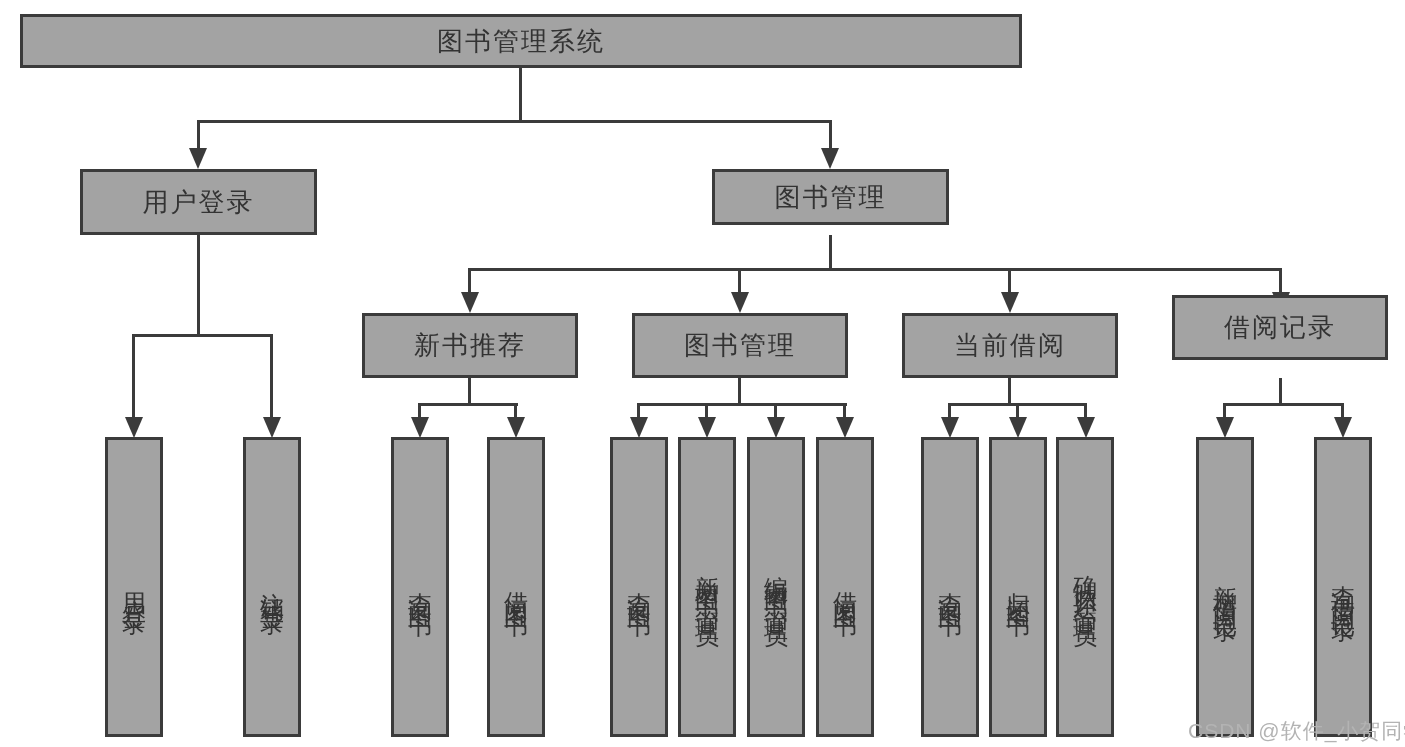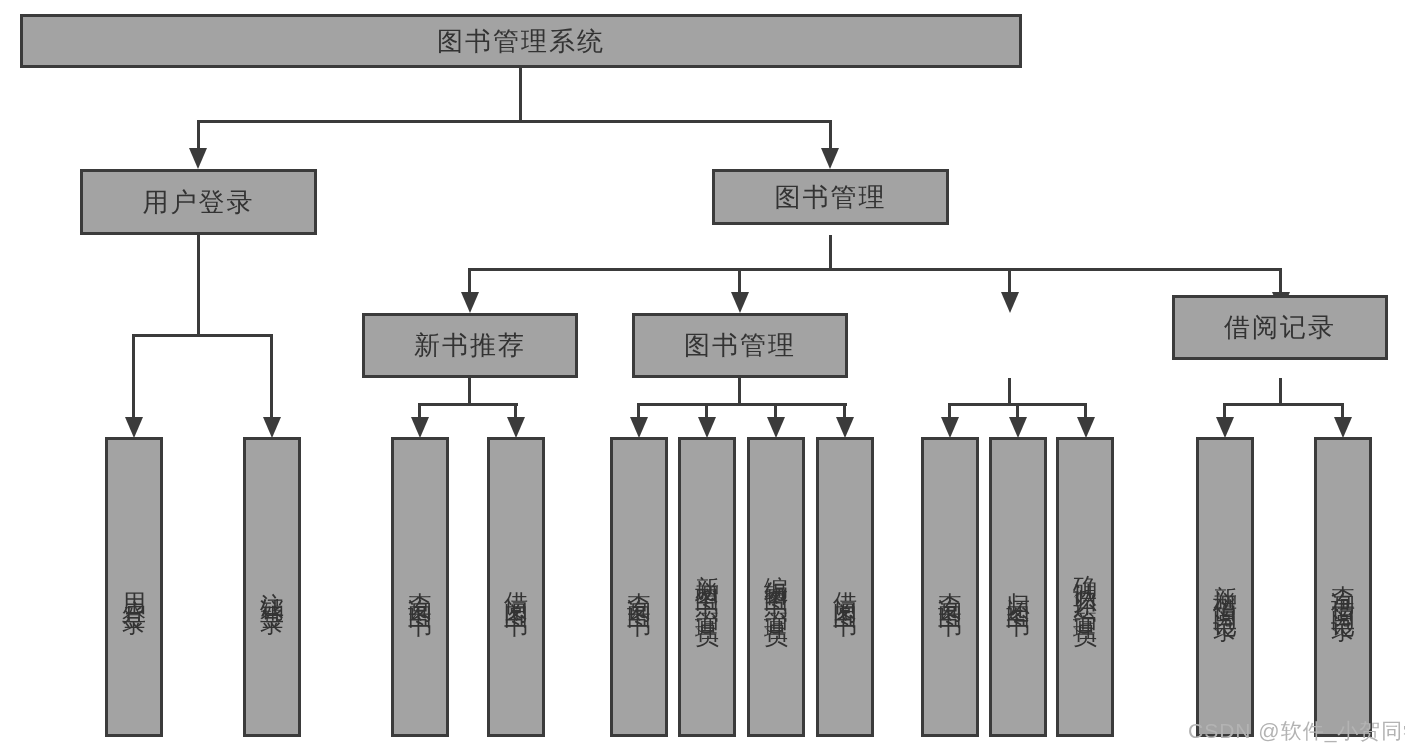--- a/index.html
+++ b/index.html
@@ -72,20 +72,23 @@
   <div class="vline" style="left:1008px;top:268px;height:26px;"></div>
   <div class="arrow" style="left:1001px;top:292px;"></div>
   <div class="vline" style="left:1279px;top:268px;height:26px;"></div>
   <div class="arrow" style="left:1272px;top:292px;"></div>
 
   <div class="node hnode" style="left:362px;top:313px;width:216px;height:65px;">
     <span>新书推荐</span>
   </div>
   <div class="node hnode" style="left:632px;top:313px;width:216px;height:65px;">
     <span>图书管理</span>
+  </div>
+  <div class="node hnode" style="left:902px;top:313px;width:216px;height:65px;">
+    <span>当前借阅</span>
   </div>
   <div class="node hnode" style="left:1172px;top:295px;width:216px;height:65px;">
     <span>借阅记录</span>
   </div>
 
   <div class="vline" style="left:468px;top:378px;height:28px;"></div>
   <div class="hline" style="left:418px;top:403px;width:100px;"></div>
   <div class="vline" style="left:418px;top:403px;height:16px;"></div>
   <div class="arrow" style="left:411px;top:417px;"></div>
   <div class="vline" style="left:514px;top:403px;height:16px;"></div>

